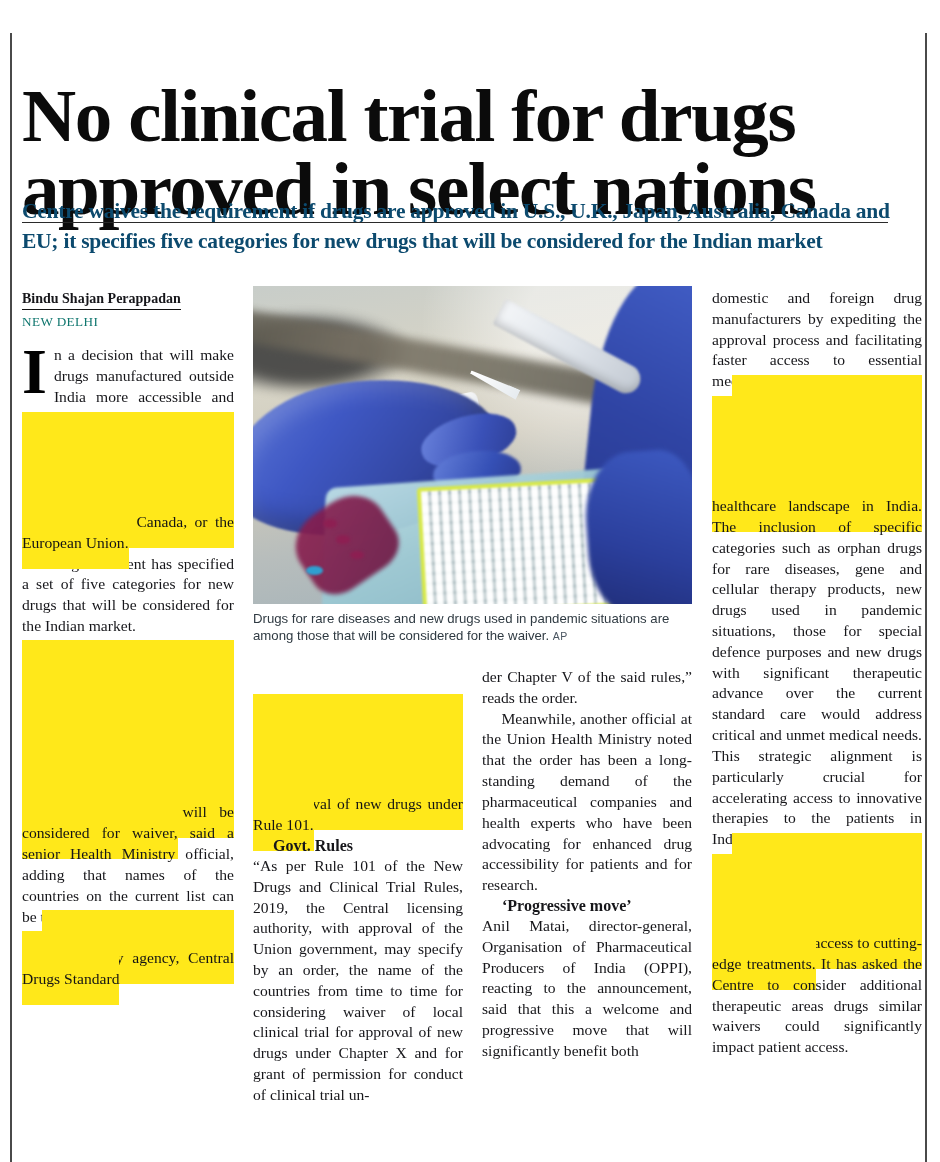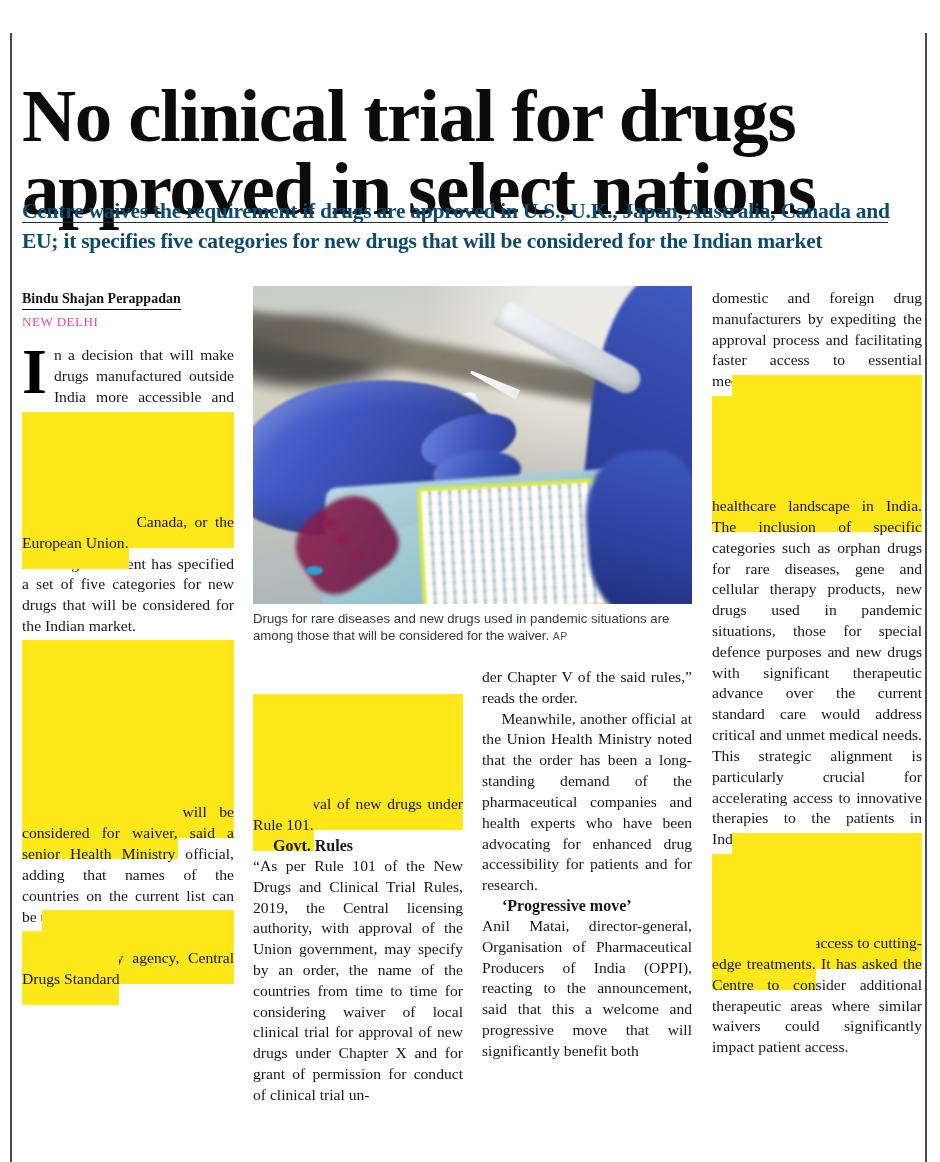--- a/index.html
+++ b/index.html
@@ -93,21 +93,21 @@
     font-size: 14px;
     line-height: 1.2;
     border-bottom: 1.6px solid #111;
     display: inline-block;
     padding-bottom: 1px;
     margin-bottom: 3px;
   }
   .dateline {
     font-size: 13.2px;
     letter-spacing: 0.4px;
-    color: #ec4899;
+    color: #0f766e;
     margin-bottom: 15px;
   }
 
   .dropcap-para { position: relative; }
   .dropcap {
     float: left;
     font-family: "Liberation Serif", serif;
     font-weight: bold;
     font-size: 64px;
     line-height: 0.78;
@@ -388,16 +388,16 @@
     <p class="subhead">‘Progressive move’</p>
 
     <p class="first">Anil Matai, director-general, Organisation of Pharmaceutical Producers of India (OPPI), reacting to the announcement, said that this a welcome and progressive move that will significantly benefit both</p>
   </div>
 
   <div class="col col4">
     <p class="first">domestic and foreign drug manufacturers by expediting the approval process and facilitating faster access to essential medications for Indian patients.</p>
 
     <p><mark class="hl">“The OPPI has been advocating for this notification, recognising its potential to transform both the pharmaceuticals, and the healthcare landscape in India.</mark><span> The inclusion of specific categories such as orphan drugs for rare diseases, gene and cellular therapy products, new drugs used in pandemic situations, those for special defence purposes and new drugs with significant therapeutic advance over the current standard care would address critical and unmet medical needs. This strategic alignment is particularly crucial for accelerating access to innovative therapies to the patients in India,” he said.</span></p>
 
-    <p><mark class="hl">The group has, however, maintained that extending these waivers to a broader range of therapeutic categories will further enhance access to cutting-edge treatments.</mark><span> It has asked the Centre to consider additional therapeutic areas where similar waivers could significantly impact patient access.</span></p>
+    <p><mark class="hl">The group has, however, maintained that extending these waivers to a broader range of therapeutic categories will further enhance access to cutting-edge treatments.</mark><span> It has asked the Centre to consider additional therapeutic areas drugs similar waivers could significantly impact patient access.</span></p>
   </div>
 
 </div>
 
 </body></html>

